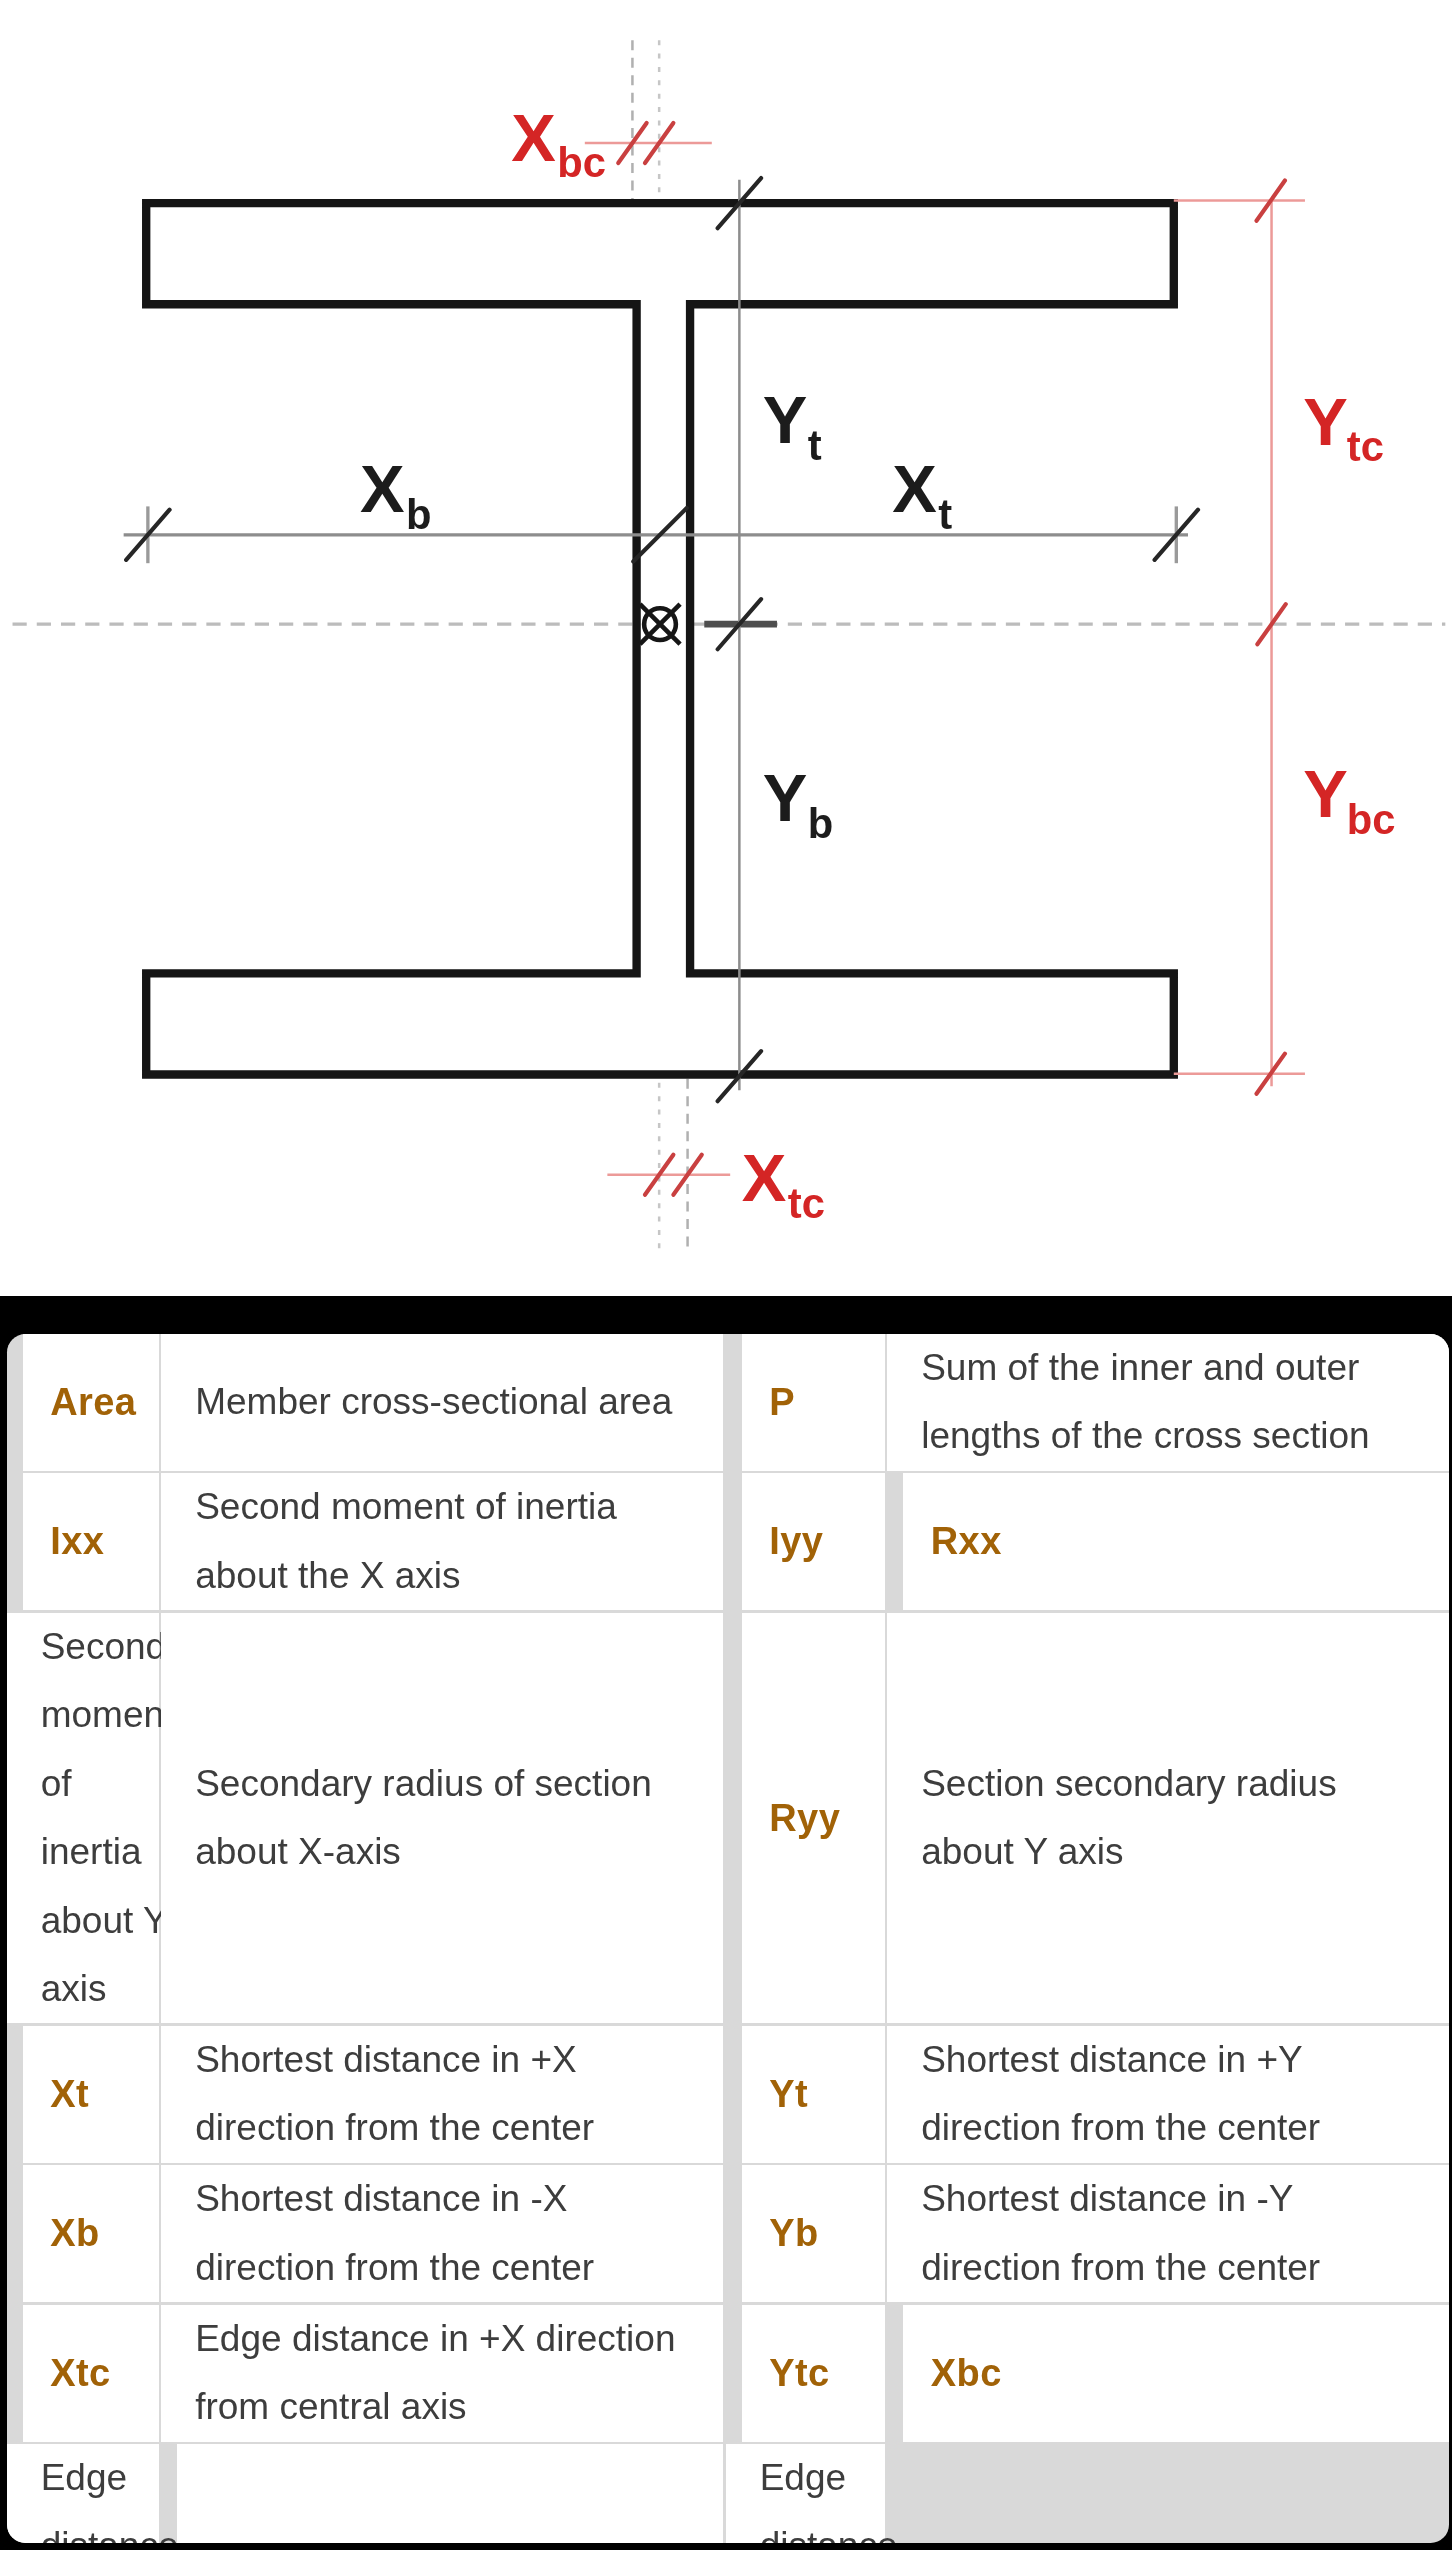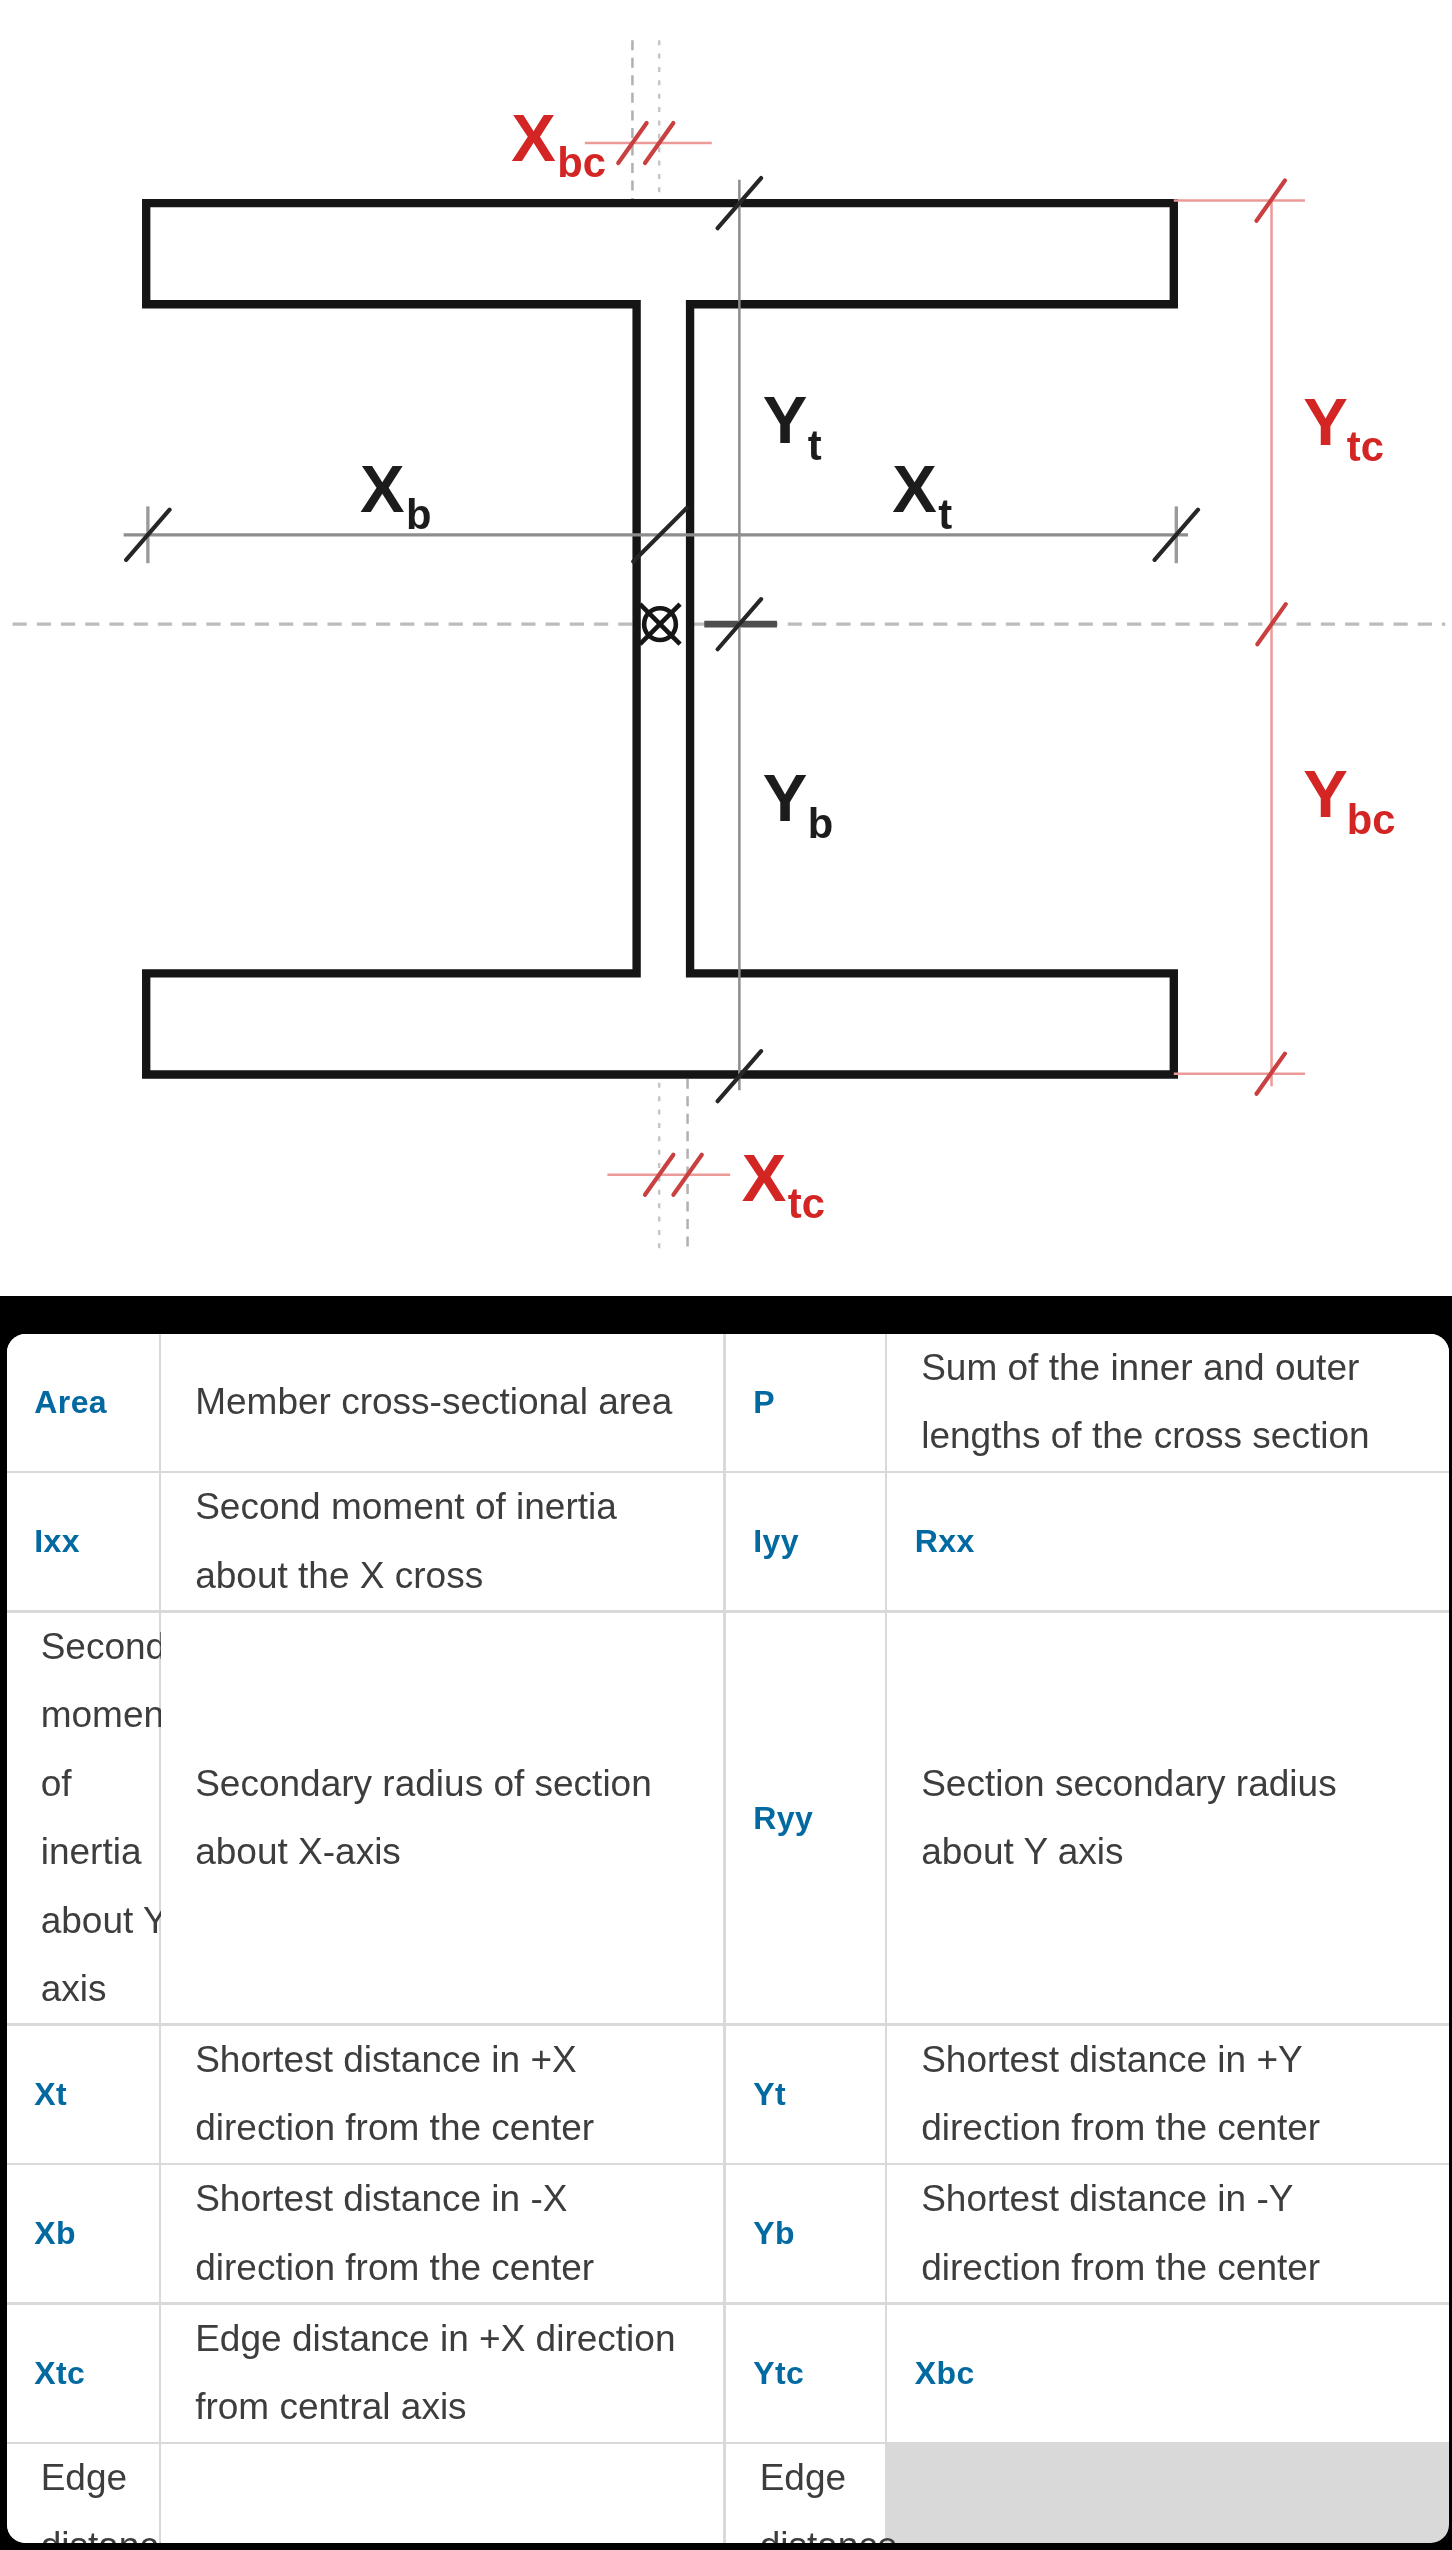--- a/index.html
+++ b/index.html
@@ -11,21 +11,21 @@
   .lbl-sub{font-family:"Liberation Sans",sans-serif;font-weight:700;font-size:50px;fill:#1c1c1c;}
   .red-main{fill:#d42525;}
   .red-sub{fill:#d42525;}
   
   .panel{position:absolute;left:0;top:1296px;width:1452px;height:1254px;background:#000000;}
   .card{position:absolute;left:6.7px;right:3.3px;top:38px;bottom:7.5px;background:#d9d9d9;
         border-radius:18.4px;overflow:hidden;display:grid;
         grid-template-columns:152px 562px 159px 1fr;
         grid-template-rows:repeat(7,1fr);gap:2.5px;}
   .cell{background:#ffffff;display:flex;align-items:center;}
-  .term{font-weight:700;font-size:32px;color:#0369a1;padding-left:27.6px;letter-spacing:0.4px;}
+  .term{font-weight:700;font-size:38px;color:#a16207;padding-left:27.6px;letter-spacing:0.4px;margin-left:16px;}
   .desc{font-size:37px;color:#3d3d3d;line-height:1.85;padding:0 31px 0 34px;}
   .desc.last{padding-right:11px;}
 </style>
 </head>
 <body>
 
 <div class="page">
 
   <div class="diagram">
     <svg width="1452" height="1296" viewBox="0 0 1738 1551" xmlns="http://www.w3.org/2000/svg">
@@ -106,21 +106,21 @@
 
   <div class="panel">
     <div class="card">
 
       <div class="cell term">Area</div>
       <div class="cell desc">Member cross-sectional area</div>
       <div class="cell term">P</div>
       <div class="cell desc last">Sum of the inner and outer lengths of the cross section</div>
 
       <div class="cell term">Ixx</div>
-      <div class="cell desc">Second moment of inertia about the X cross</div>
+      <div class="cell desc">Second moment of inertia about the X axis</div>
       <div class="cell term">Iyy</div>
       <div class="cell term">Rxx</div>
 
       <div class="cell desc last">Second moment of inertia about Y axis</div>
       <div class="cell desc">Secondary radius of section about X-axis</div>
       <div class="cell term">Ryy</div>
       <div class="cell desc last">Section secondary radius about Y axis</div>
 
       <div class="cell term">Xt</div>
       <div class="cell desc">Shortest distance in +X direction from the center</div>

